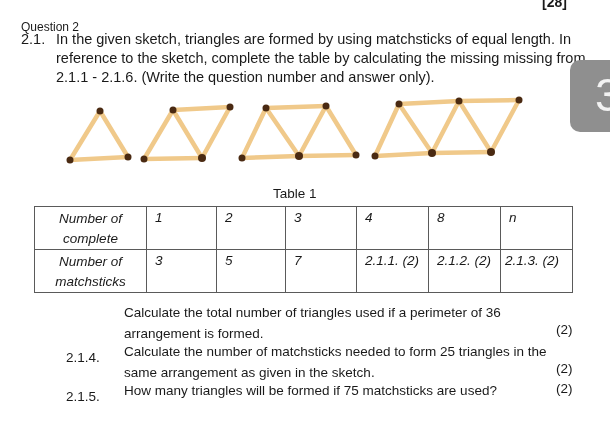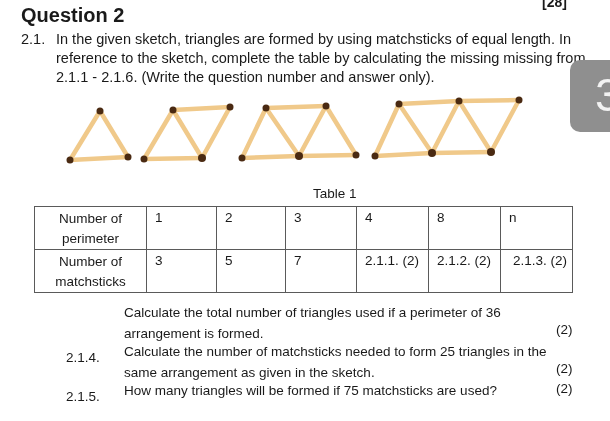--- a/index.html
+++ b/index.html
@@ -1,40 +1,40 @@
 <!DOCTYPE html>
 <html><head>
 <meta charset="utf-8">
 <style>
   html, body { margin: 0; padding: 0; }
   body {
     width: 610px; height: 421px; background: #ffffff; position: relative;
     overflow: hidden; font-family: "Liberation Sans", sans-serif; color: #1a1a1a;
   }
   .abs { position: absolute; white-space: nowrap; }
-  .q-title { left: 21px; top: 4px; font-size: 20px; font-weight: bold; }
+  .q-title { left: 21px; top: 20px; font-size: 12px; font-weight: normal; }
   .marks-total { left: 542px; top: -6px; font-size: 14px; font-weight: bold; }
   .intro-num { left: 21px; top: 31px; font-size: 14.5px; }
   .intro-line { left: 56px; font-size: 14.5px; }
   .page-tab {
     position: absolute; left: 570px; top: 60px; width: 60px; height: 72px;
     background: #8f8f8f; border-radius: 10px;
   }
   .page-tab span {
     position: absolute; left: 25px; top: 8px; font-size: 46px; color: #f2f2f2;
   }
   svg.sketch { position: absolute; left: 0; top: 0; }
-  .table-caption { left: 273px; top: 186px; font-size: 13.5px; margin-left: 40px; }
+  .table-caption { left: 273px; top: 186px; font-size: 13.5px; }
   table.data {
     position: absolute; left: 34px; top: 206px; border-collapse: collapse;
     font-size: 13.5px;
   }
   table.data td {
     border: 1px solid #5a5a5a; vertical-align: top; padding: 3px 0 0 8px;
-    height: 37px; box-sizing: border-box;
+    height: 37px; box-sizing: border-box; font-style: italic;
   }
   table.data td.rowhead {
     text-align: center; padding: 2px 0 0 0; line-height: 20px;
   }
   .sub { font-size: 13.5px; }
   .sub-num { left: 66px; margin-top: 40px; }
   .sub-text { left: 124px; }
   .sub-mark { left: 556px; }
 </style>
 </head>
@@ -116,40 +116,40 @@
   </g>
 </svg>
 
 <div class="abs table-caption">Table 1</div>
 
 <table class="data">
   <tbody>
       <tr>
     <td class="rowhead" style="width:112px">
       <div>Number of</div>
-      <div>perimeter</div>
+      <div>complete</div>
     </td>
     <td style="width:70px">1</td>
     <td style="width:69px">2</td>
     <td style="width:71px">3</td>
     <td style="width:72px">4</td>
     <td style="width:72px">8</td>
     <td style="width:72px">n</td>
   </tr>
   <tr>
     <td class="rowhead">
       <div>Number of</div>
       <div>matchsticks</div>
     </td>
     <td>3</td>
     <td>5</td>
     <td>7</td>
     <td style="">2.1.1. (2)</td>
     <td style="padding-left:8px">2.1.2. (2)</td>
-    <td style="padding-left:12px">2.1.3. (2)</td>
+    <td style="padding-left:4px">2.1.3. (2)</td>
   </tr>
 </tbody>
   </table>
 
 <div class="abs sub sub-num" style="top:310px">2.1.4.</div>
 <div class="abs sub sub-text" style="top:305px">Calculate the total number of triangles used if a perimeter of 36</div>
 <div class="abs sub sub-text" style="top:326px">arrangement is formed.</div>
 <div class="abs sub sub-mark" style="top:322px">(2)</div>
 
 <div class="abs sub sub-num" style="top:349px">2.1.5.</div>

